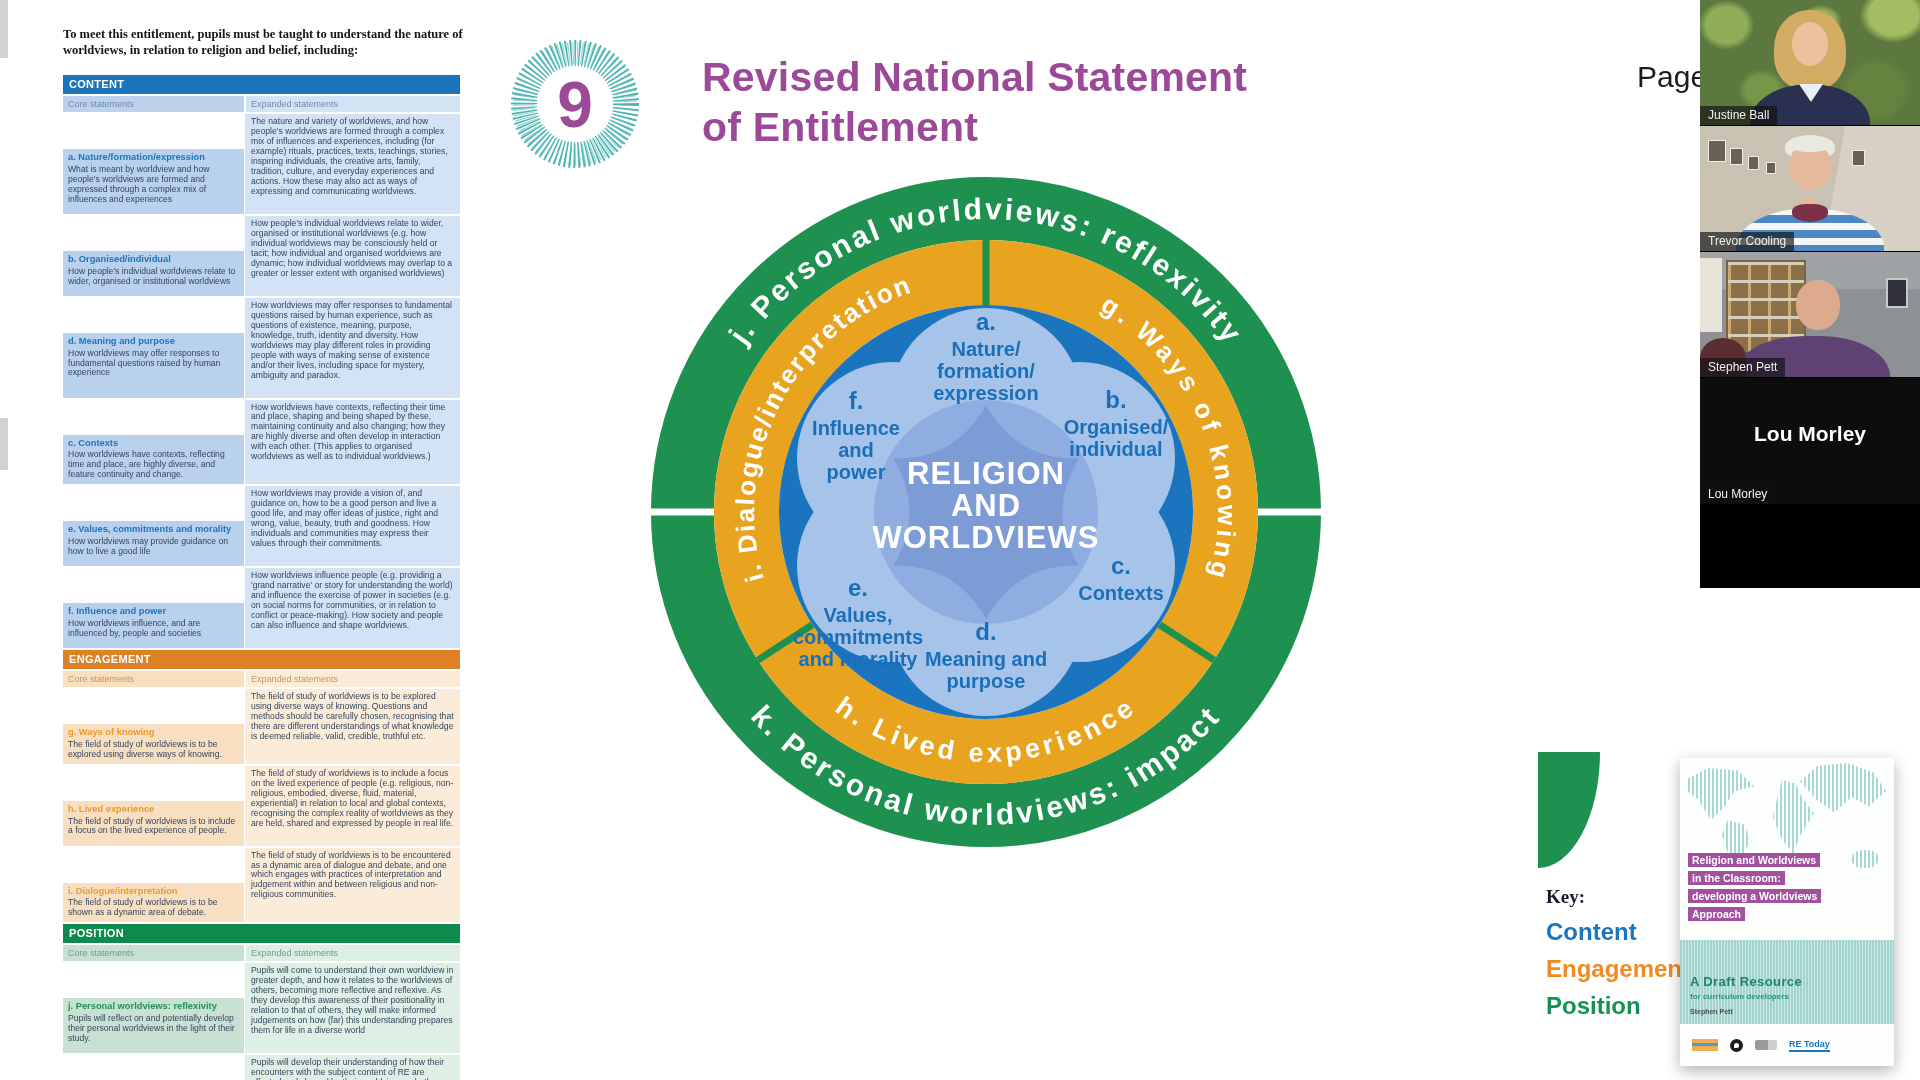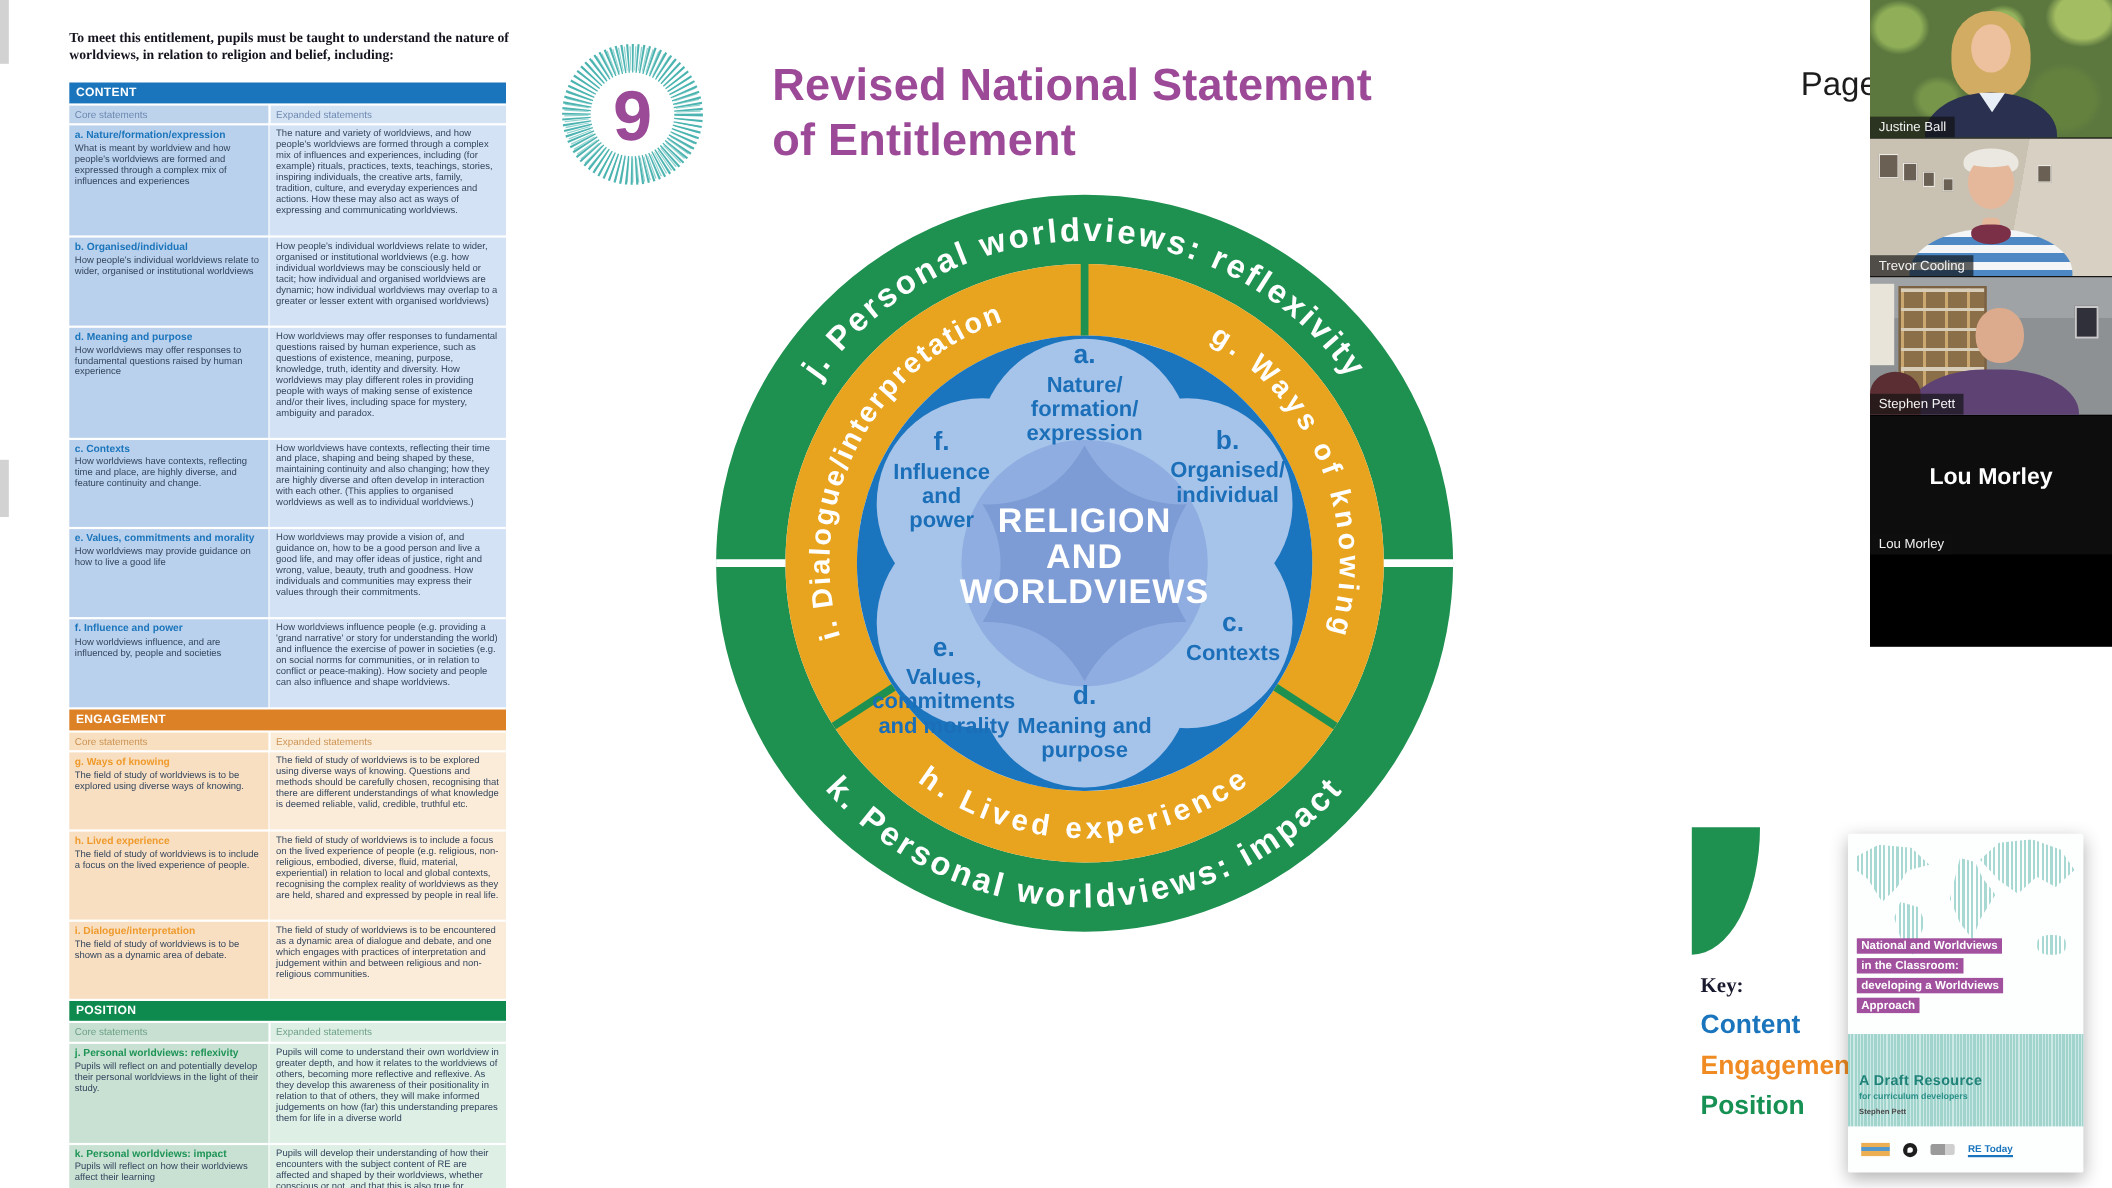--- a/index.html
+++ b/index.html
@@ -18,21 +18,21 @@
   #tbl{left:63px;top:75px;width:397px;font-size:8.6px;line-height:1.16;color:#34465e;}
   #tbl .bar{color:#fff;font-weight:bold;font-size:11px;padding:3px 6px;margin-bottom:2px;letter-spacing:.3px;}
   #tbl .bar.c{background:#1b75bc;} #tbl .bar.e{background:#dd8126;} #tbl .bar.p{background:#0f8a4f;}
   #tbl .sub{display:flex;gap:2px;margin-bottom:2px;font-size:9px;}
   #tbl .sub>div{padding:3px 5px;}
   #tbl .sub .l{width:171px;} #tbl .sub .r{flex:1;}
   #tbl .sub.c .l{background:#bdd3ec;color:#6e89b0;} #tbl .sub.c .r{background:#d4e3f4;color:#6e89b0;}
   #tbl .sub.e .l{background:#f7dfc0;color:#cd9454;} #tbl .sub.e .r{background:#fbecd8;color:#cd9454;}
   #tbl .sub.p .l{background:#c7e0d2;color:#6fa287;} #tbl .sub.p .r{background:#ddeee4;color:#6fa287;}
   #tbl .row{display:flex;gap:1px;margin-bottom:2px;}
-  #tbl .row .core{width:171px;padding:3px 5px 4px;}
+  #tbl .row .core{width:171px;padding:3px 5px 4px;margin-top:35px;}
   #tbl .row .exp{flex:1;padding:3px 6px 17px;}
   #tbl .row.c .core{background:#b9d1ec;} #tbl .row.c .exp{background:#d3e2f4;}
   #tbl .row.e .core{background:#f8dfc2;} #tbl .row.e .exp{background:#fbecd9;}
   #tbl .row.p .core{background:#c8e1d3;} #tbl .row.p .exp{background:#deefe5;}
   #tbl .hd{font-weight:bold;font-size:9.3px;margin-bottom:2px;}
   #tbl .row.c .hd{color:#1b75bc;} #tbl .row.e .hd{color:#ef9a2a;} #tbl .row.p .hd{color:#1d9455;}
 
   
   #badge{left:508px;top:38px;width:135px;height:135px;}
   #slide-title{left:660px;top:52px;width:560px;font-size:41px;line-height:1.22;
@@ -330,21 +330,21 @@
   <div id="green-corner" class="abs"></div>
 
   <div id="book" class="abs">
     <div class="cont hatch" style="left:8px;top:10px;width:66px;height:52px;clip-path:polygon(0 20%,30% 0,75% 5%,100% 35%,70% 45%,55% 75%,35% 100%,15% 60%,0 45%);"></div>
     <div class="cont hatch" style="left:42px;top:62px;width:28px;height:48px;clip-path:polygon(20% 0,80% 10%,100% 40%,60% 100%,30% 85%,0 30%);"></div>
     <div class="cont hatch" style="left:88px;top:22px;width:46px;height:74px;clip-path:polygon(30% 0,60% 5%,75% 25%,100% 45%,70% 75%,55% 100%,30% 80%,10% 50%,20% 25%);"></div>
     <div class="cont hatch" style="left:120px;top:5px;width:86px;height:62px;clip-path:polygon(0 30%,20% 5%,55% 0,85% 15%,100% 45%,80% 70%,60% 55%,40% 80%,20% 60%);"></div>
     <div class="cont hatch" style="left:172px;top:92px;width:26px;height:18px;border-radius:40%;"></div>
     <div class="cont band"></div>
     <div class="cont title">
-      <span>National and Worldviews</span><br>
+      <span>Religion and Worldviews</span><br>
       <span>in the Classroom:</span><br>
       <span>developing a Worldviews</span><br>
       <span>Approach</span>
     </div>
     <div class="cont draft">A Draft Resource</div>
     <div class="cont draftsub">for curriculum developers</div>
     <div class="cont author">Stephen Pett</div>
     <div class="cont logos">
       <div class="lg1"></div>
       <div class="lg2"></div>

